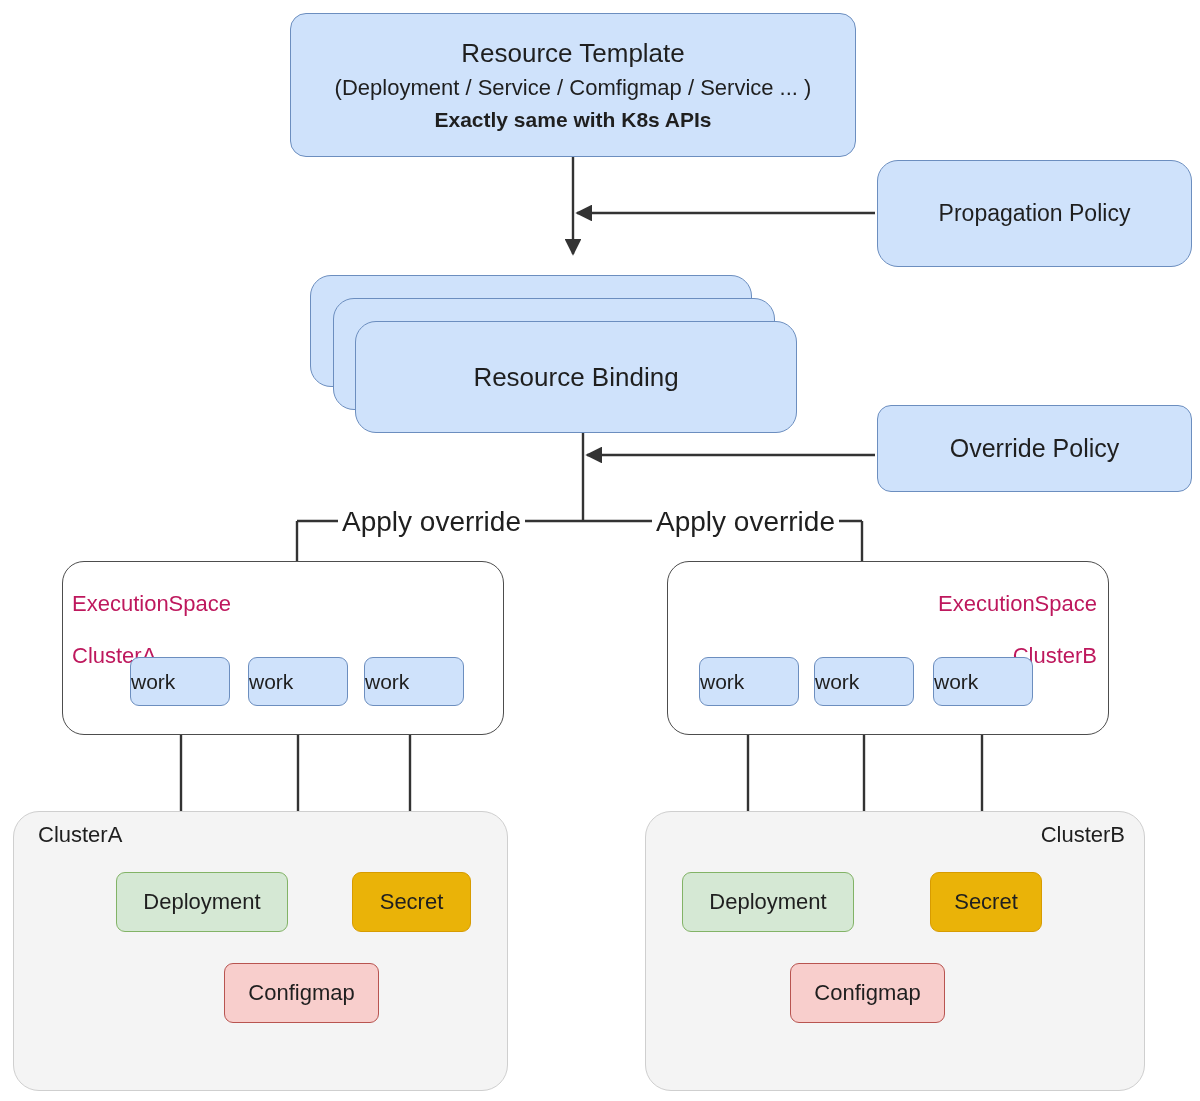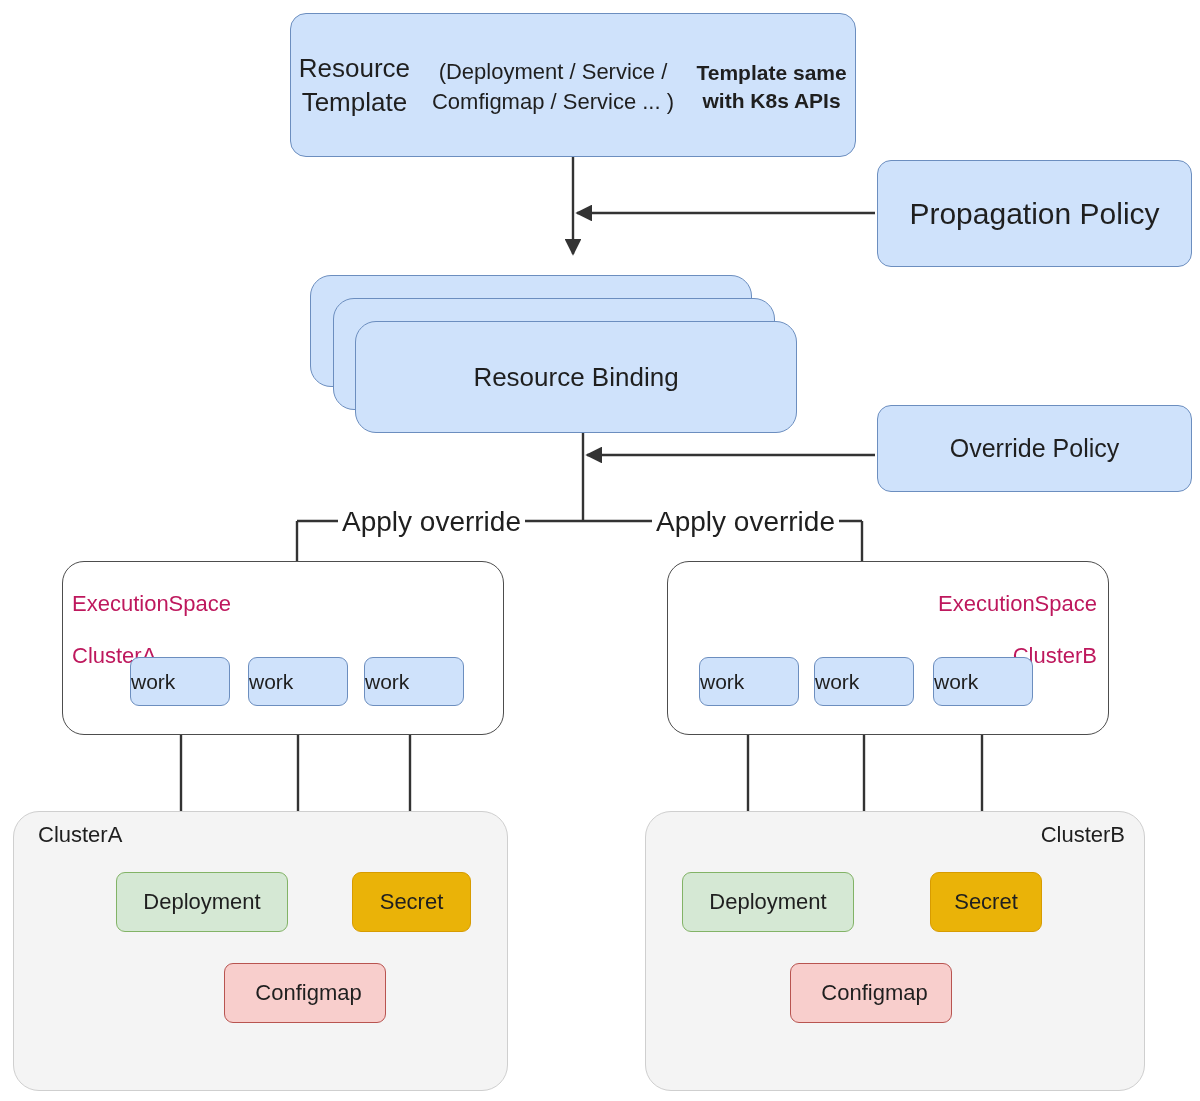--- a/index.html
+++ b/index.html
@@ -50,36 +50,36 @@
   }
   .orange {
     background: #eab308;
     border: 1.8px solid #d79b00;
     border-radius: 9px;
   }
   .red {
     background: #f8cecc;
     border: 1.8px solid #b85450;
     border-radius: 9px;
-    padding-left: 7px;
   }
 
   
   #resource-template {
     left: 290px; top: 13px; width: 566px; height: 144px;
-    flex-direction: row;
+    flex-direction: column;
     border-radius: 16px;
   }
   #resource-template .line1 { font-size: 26px; }
   #resource-template .line2 { font-size: 22px; margin-top: 3px; }
   #resource-template .line3 { font-size: 21px; font-weight: bold; margin-top: 4px; }
 
   #propagation-policy {
     left: 877px; top: 160px; width: 315px; height: 107px;
-    font-size: 30px;
+    font-size: 23px;
+    border-radius: 21px;
   }
   #override-policy {
     left: 877px; top: 405px; width: 315px; height: 87px;
     font-size: 25px;
   }
 
   .rb-card {
     position: absolute;
     background: #cfe2fb;
     border: 1.6px solid #6c8ebf;
@@ -208,21 +208,21 @@
 
       <line x1="748" y1="705" x2="748" y2="866" marker-end="url(#arrow)"></line>
       <line x1="864" y1="705" x2="864" y2="957" marker-end="url(#arrow)"></line>
       <line x1="982" y1="705" x2="982" y2="866" marker-end="url(#arrow)"></line>
     </g>
   </svg>
 
   <div class="node blue" id="resource-template">
     <div class="line1">Resource Template</div>
     <div class="line2">(Deployment / Service / Comfigmap / Service ... )</div>
-    <div class="line3">Template same with K8s APIs</div>
+    <div class="line3">Exactly same with K8s APIs</div>
   </div>
 
   <div class="node blue" id="propagation-policy">
     <span>Propagation Policy</span>
   </div>
 
   <div class="node blue" id="override-policy">
     <span>Override Policy</span>
   </div>
 

